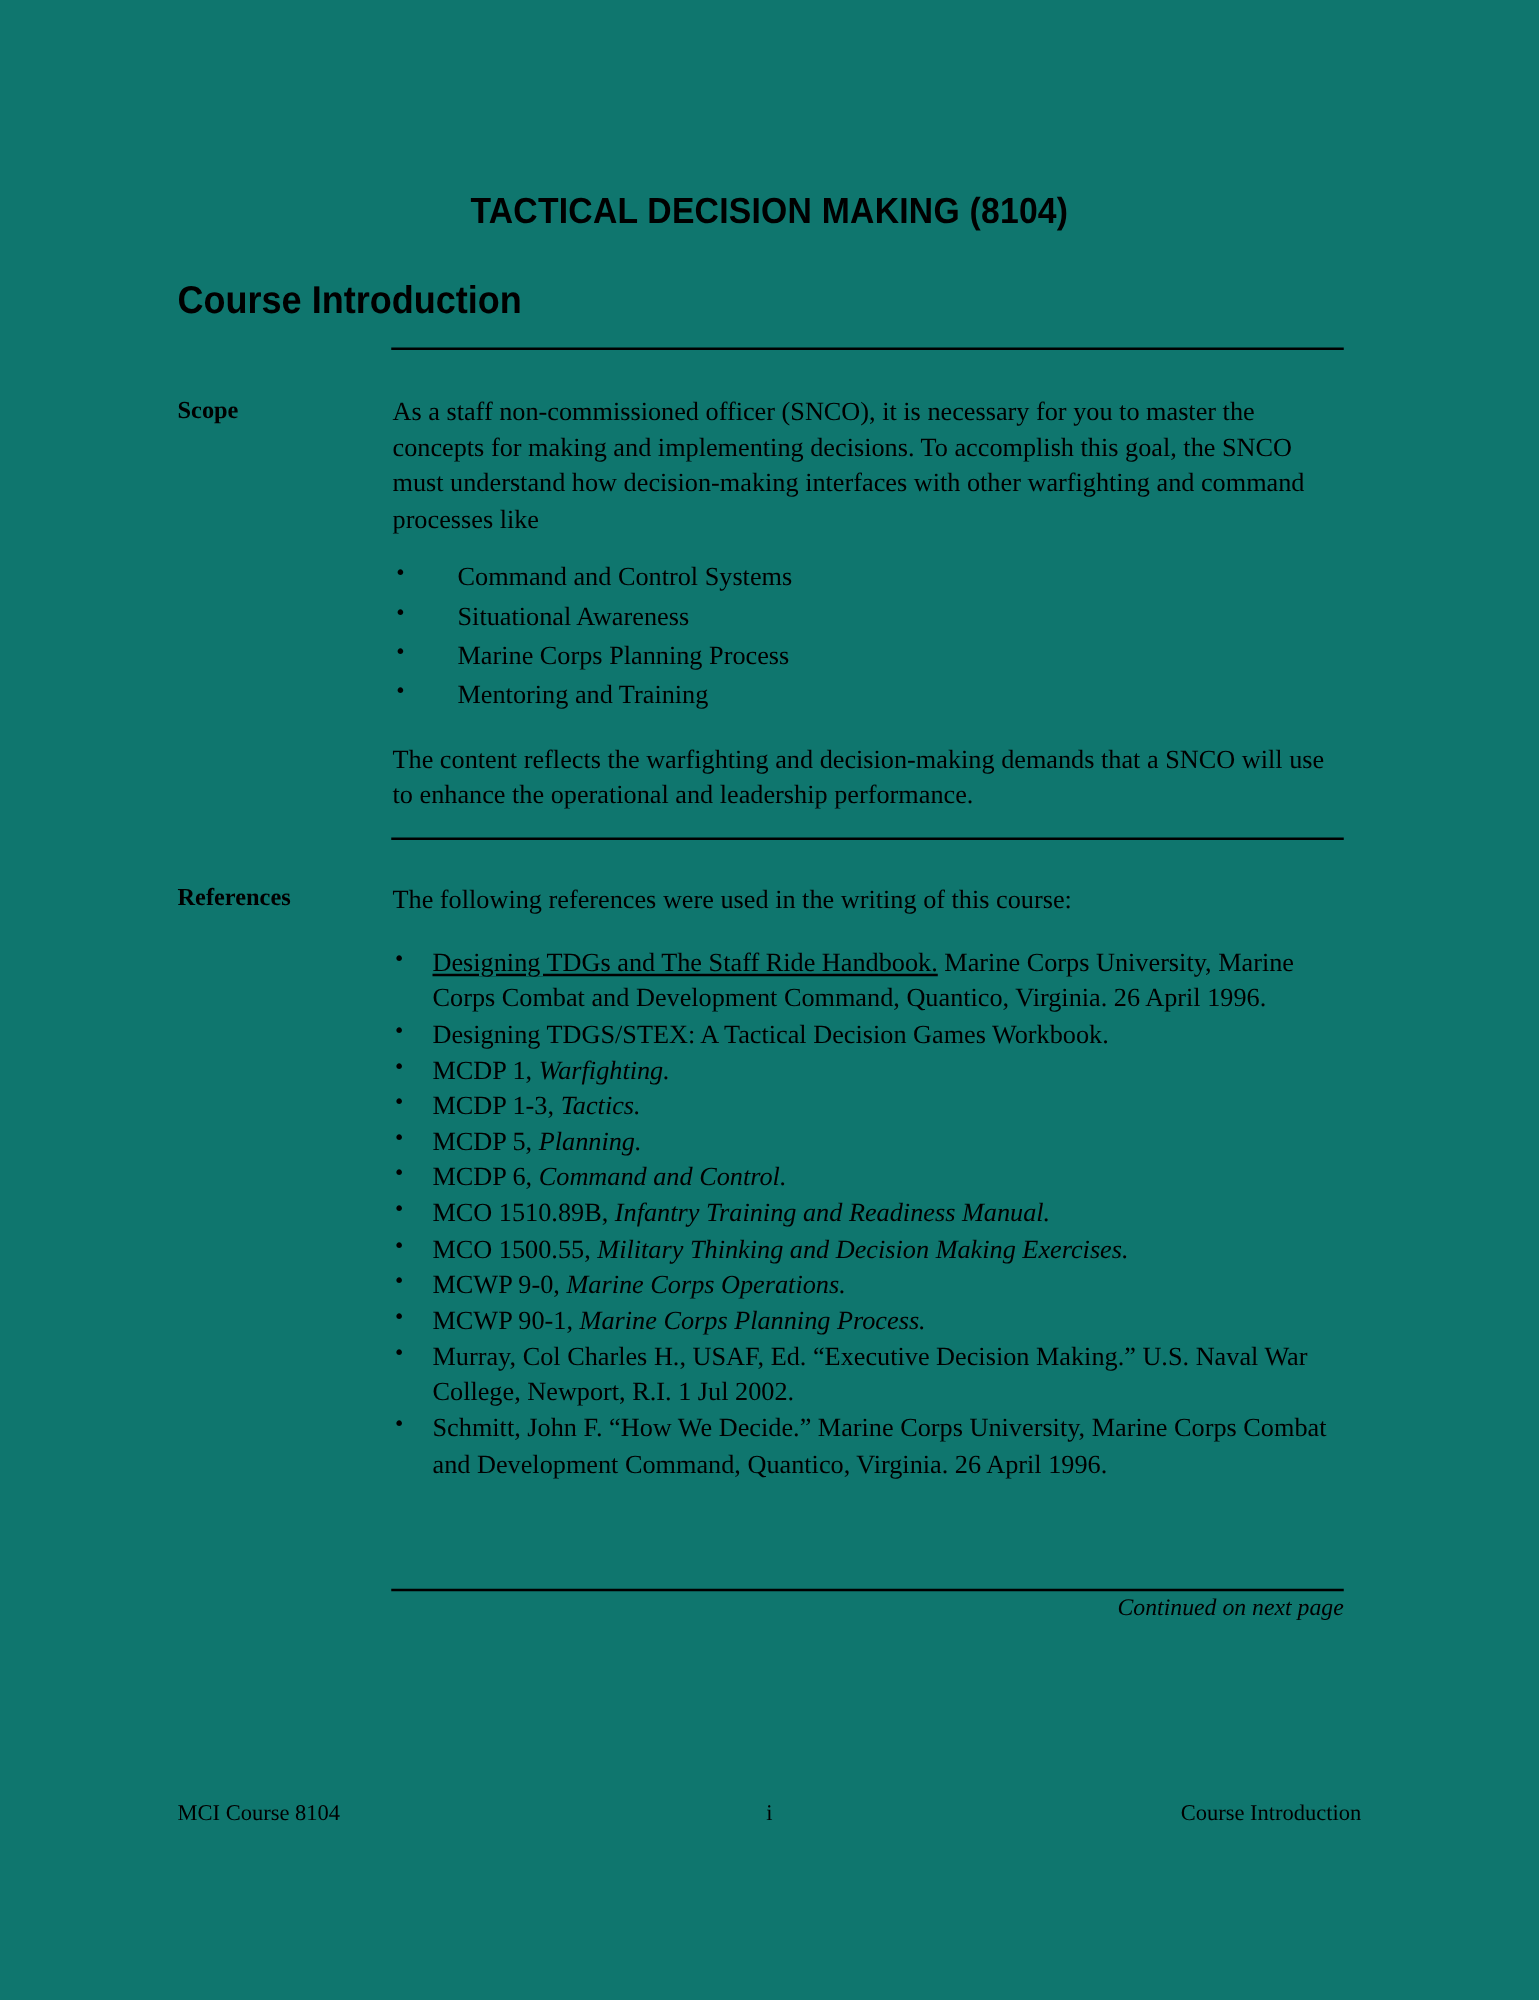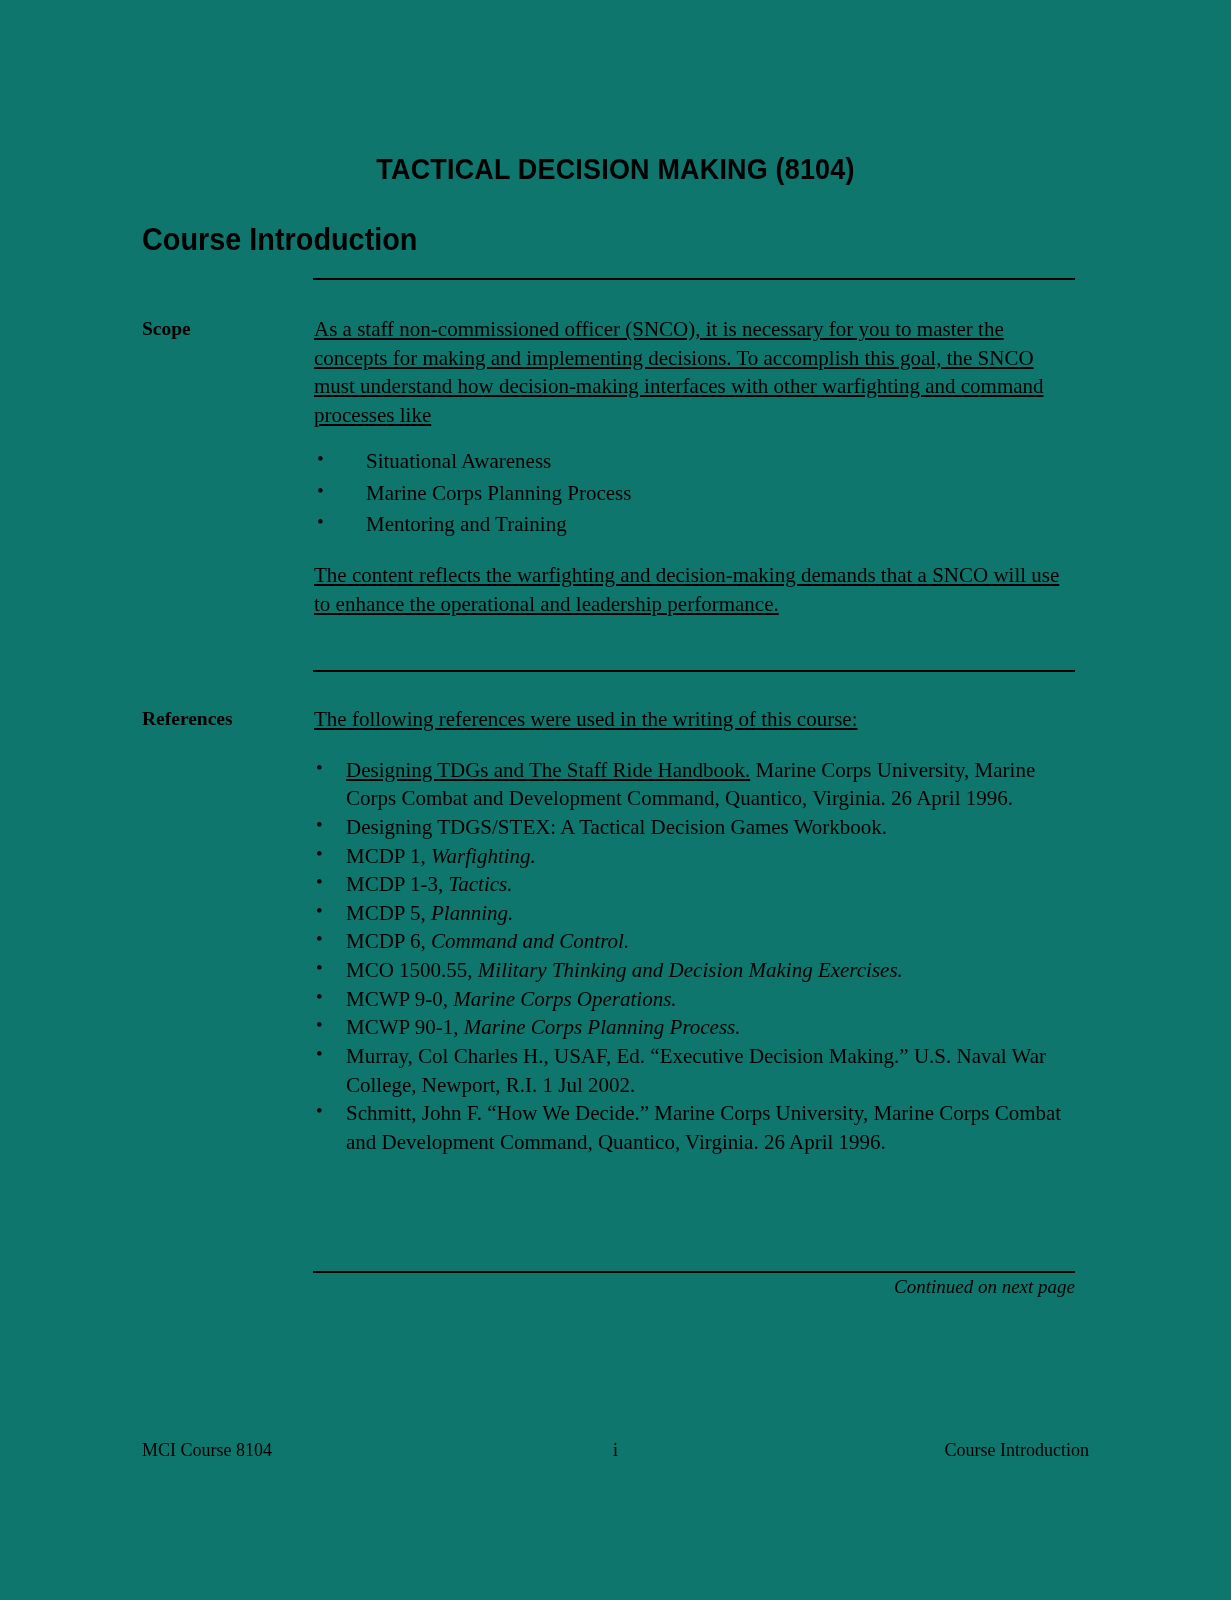--- a/index.html
+++ b/index.html
@@ -80,21 +80,20 @@
     top: 0;
     font-size: 21px;
     line-height: 1.36;
   }
 
   .block-scope { top: 315px; }
   .block-refs  { top: 705px; }
 
   p.para {
     margin: 0 0 0 0;
-    text-decoration: underline;
   }
 
   ul.bullets {
     list-style: none;
     margin: 18px 0 0 0;
     padding: 0;
   }
   ul.bullets > li {
     position: relative;
     padding-left: 52px;
@@ -167,20 +166,23 @@
   <div class="rule rule-1"></div>
 
   <section class="block block-scope">
     <div class="block-label">Scope</div>
 
     <div class="block-body">
       <p class="para">As a staff non-commissioned officer (SNCO), it is necessary for you to master the concepts for making and implementing decisions.  To accomplish this goal, the SNCO must understand how decision-making interfaces with other warfighting and command processes like</p>
 
       <ul class="bullets">
         <li>
+          <span>Command and Control Systems</span>
+        </li>
+        <li>
           <span>Situational Awareness</span>
         </li>
         <li>
           <span>Marine Corps Planning Process</span>
         </li>
         <li>
           <span>Mentoring and Training</span>
         </li>
       </ul>
 
@@ -207,20 +209,23 @@
           <span>MCDP 1, </span><span class="i">Warfighting.</span>
         </li>
         <li>
           <span>MCDP 1-3, </span><span class="i">Tactics.</span>
         </li>
         <li>
           <span>MCDP 5, </span><span class="i">Planning.</span>
         </li>
         <li>
           <span>MCDP 6, </span><span class="i">Command and Control.</span>
+        </li>
+        <li>
+          <span>MCO 1510.89B, </span><span class="i">Infantry Training and Readiness Manual.</span>
         </li>
         <li>
           <span>MCO 1500.55, </span><span class="i">Military Thinking and Decision Making Exercises.</span>
         </li>
         <li>
           <span>MCWP 9-0, </span><span class="i">Marine Corps Operations.</span>
         </li>
         <li>
           <span>MCWP 90-1, </span><span class="i">Marine Corps Planning Process.</span>
         </li>

